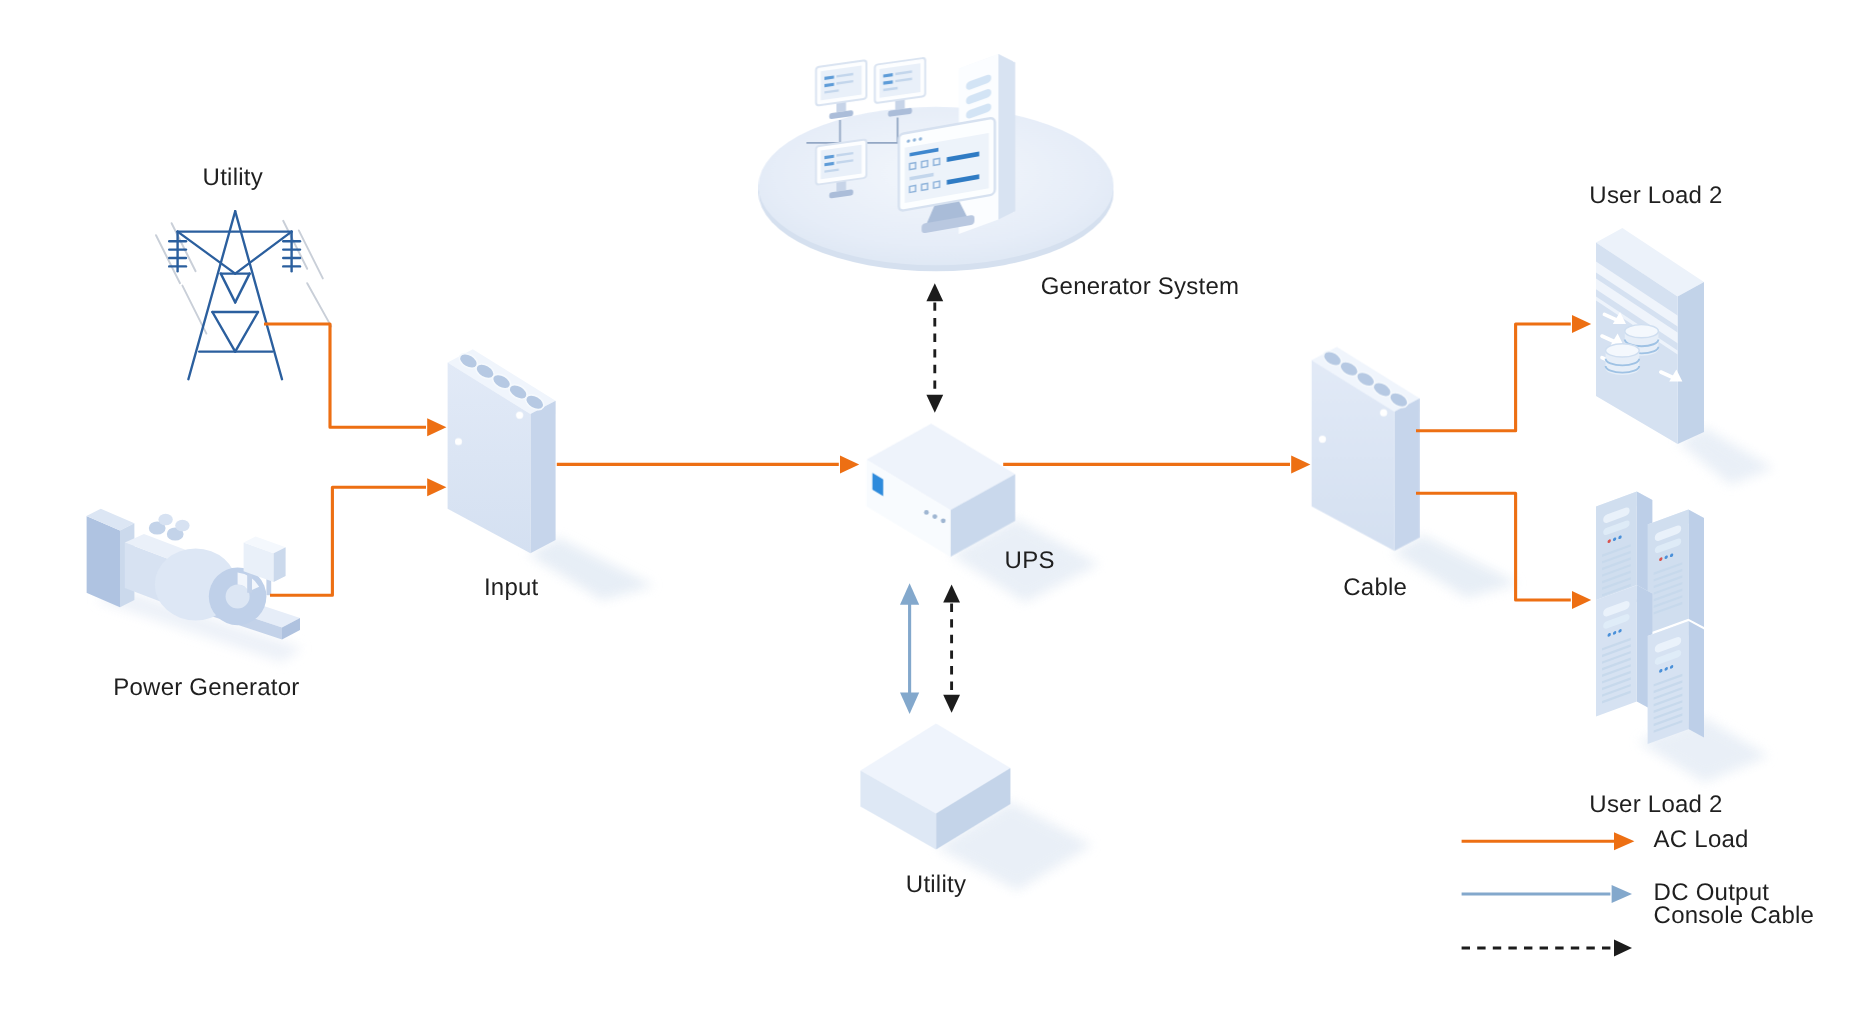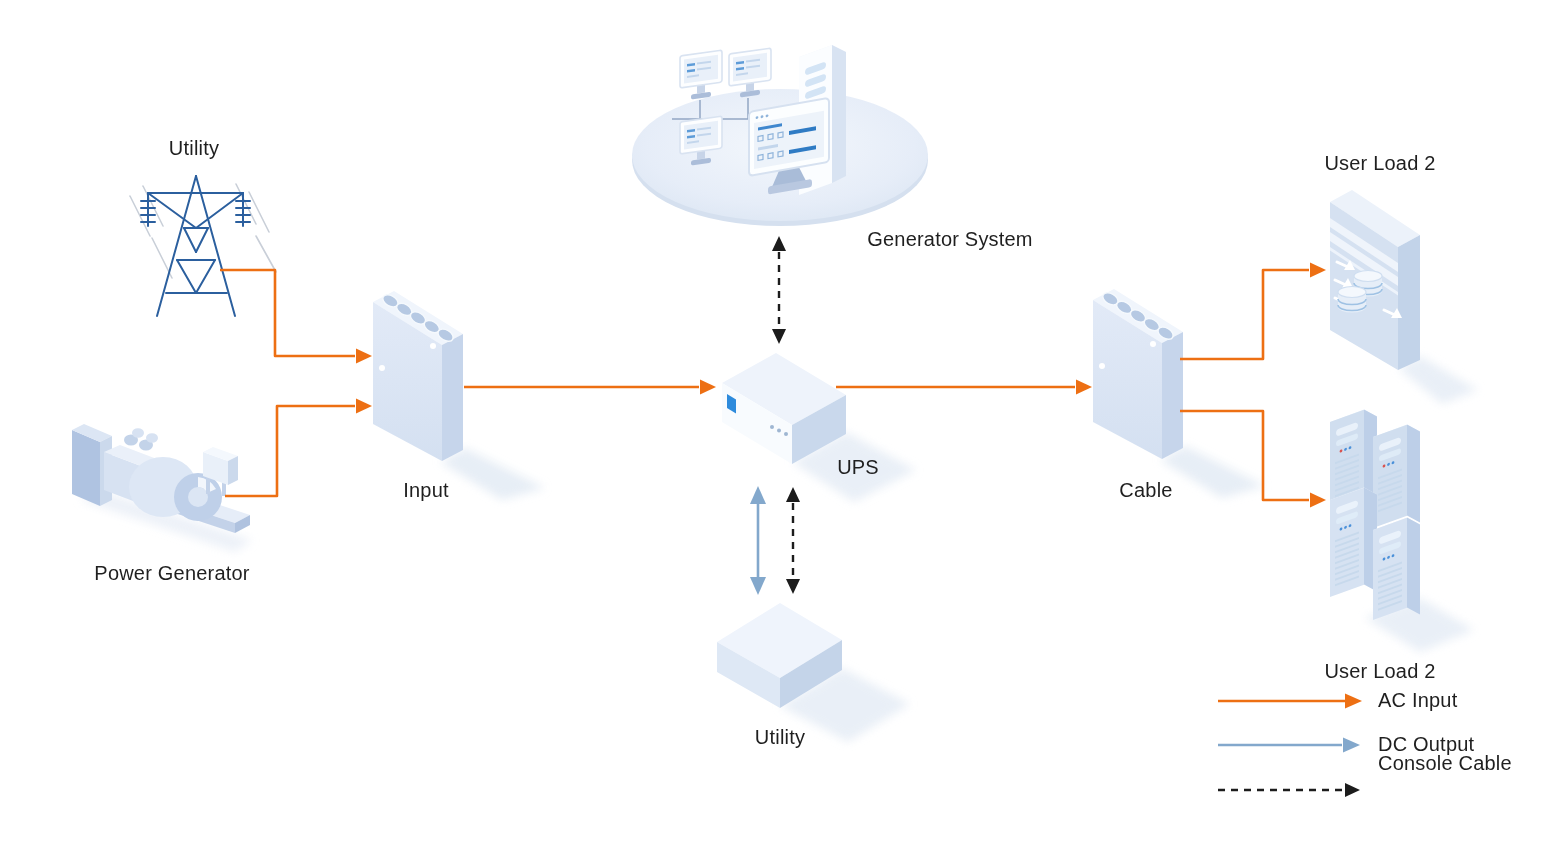--- a/index.html
+++ b/index.html
@@ -429,17 +429,17 @@
 
 <div class="lbl center" style="left:194px;top:137px">Utility</div>
 <div class="lbl center" style="left:172px;top:562px">Power Generator</div>
 <div class="lbl center" style="left:426px;top:479px">Input</div>
 <div class="lbl center" style="left:858px;top:456px">UPS</div>
 <div class="lbl center" style="left:950px;top:228px">Generator System</div>
 <div class="lbl center" style="left:780px;top:726px">Utility</div>
 <div class="lbl center" style="left:1146px;top:479px">Cable</div>
 <div class="lbl center" style="left:1380px;top:152px">User Load 2</div>
 <div class="lbl center" style="left:1380px;top:660px">User Load 2</div>
-<div class="lbl" style="left:1378px;top:689px">AC Input</div>
+<div class="lbl" style="left:1378px;top:689px">AC Load</div>
 <div class="lbl" style="left:1378px;top:733px">DC Output</div>
 <div class="lbl" style="left:1378px;top:752px">Console Cable</div>
 
 </div>
 
 </body></html>

